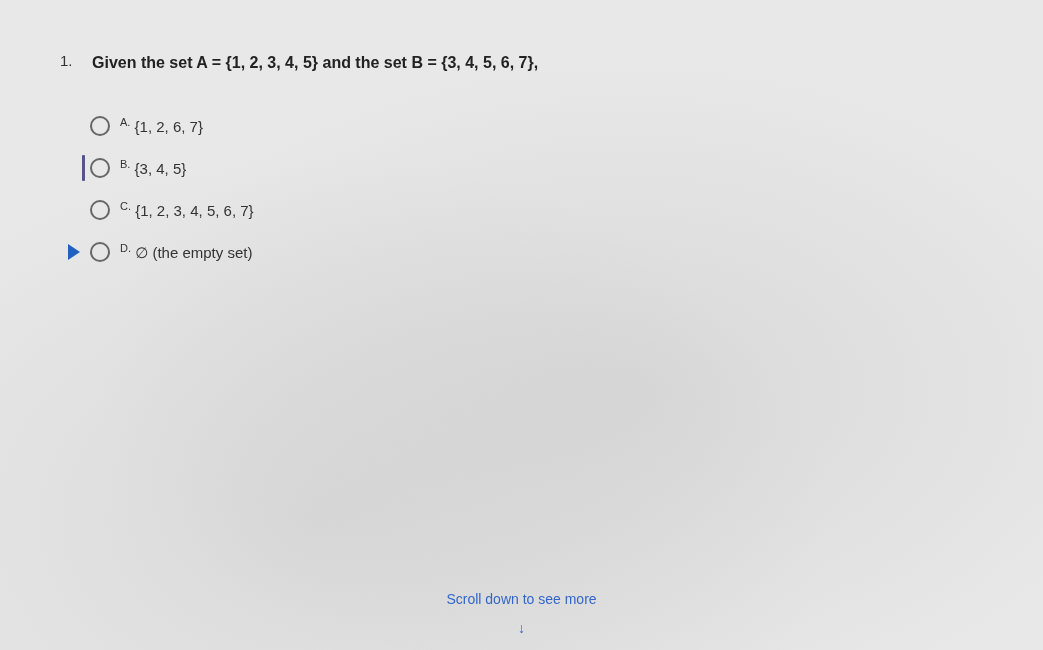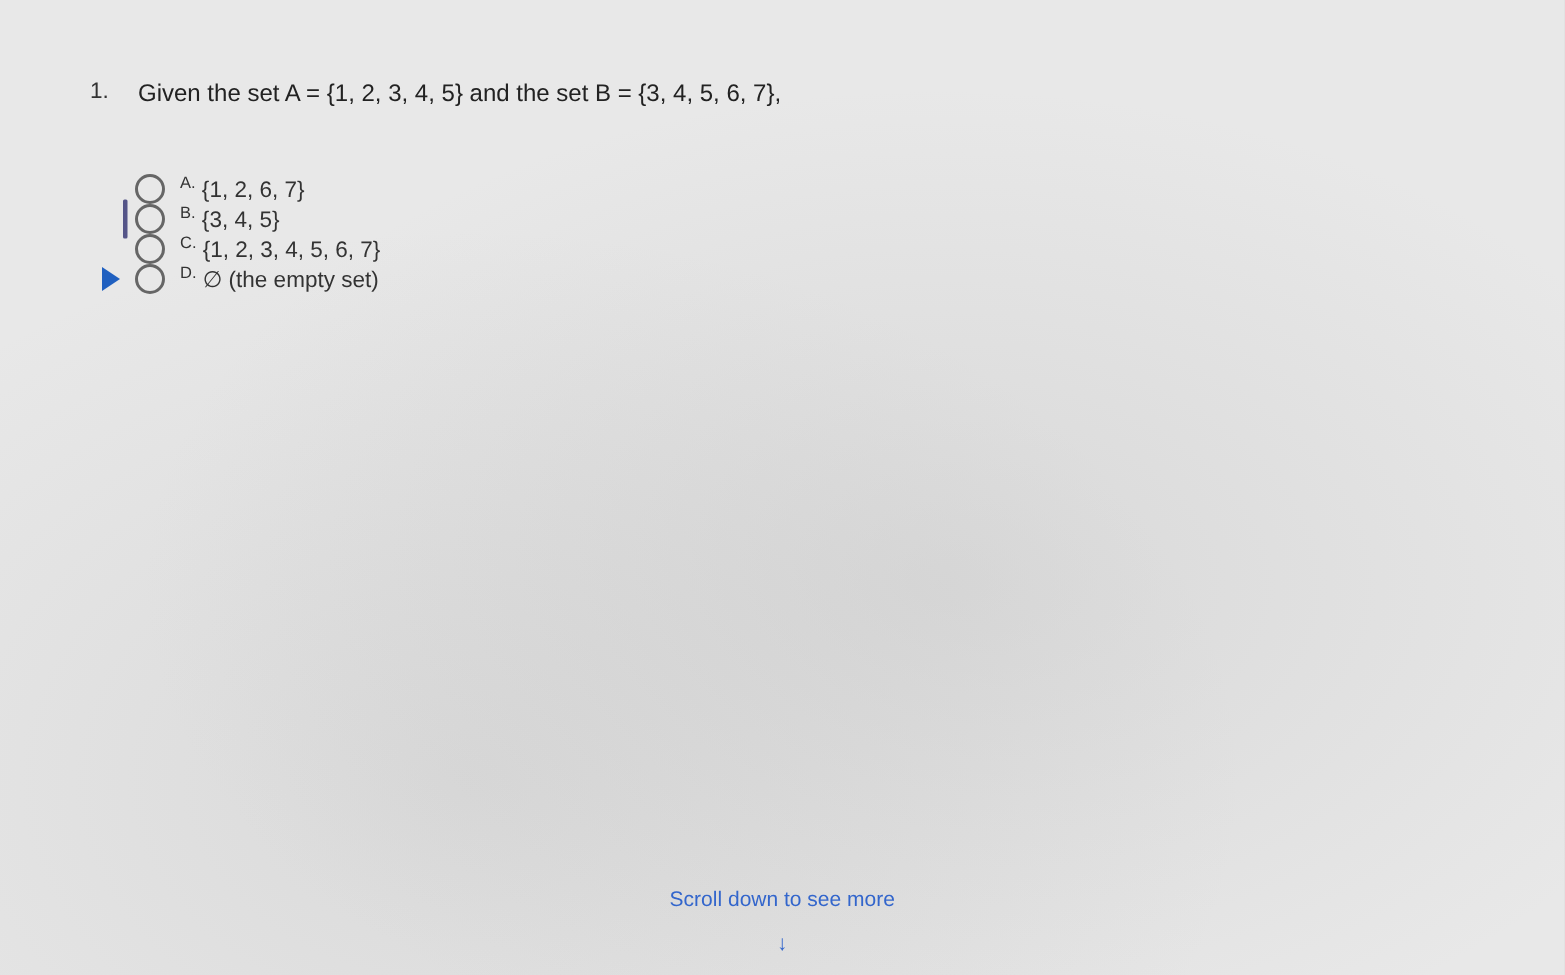--- a/index.html
+++ b/index.html
@@ -44,25 +44,27 @@
       margin-right: 12px;
       margin-top: 2px;
       min-width: 20px;
     }
 
     .question-text {
       font-size: 16px;
       color: #222;
       line-height: 1.6;
       max-width: 700px;
+      font-weight: bold;
     }
 
     .options-block {
       display: flex;
       flex-direction: column;
+      gap: 22px;
       margin-left: 30px;
       margin-top: 10px;
     }
 
     .option-row {
       display: flex;
       align-items: center;
       gap: 10px;
       position: relative;
       cursor: pointer;

